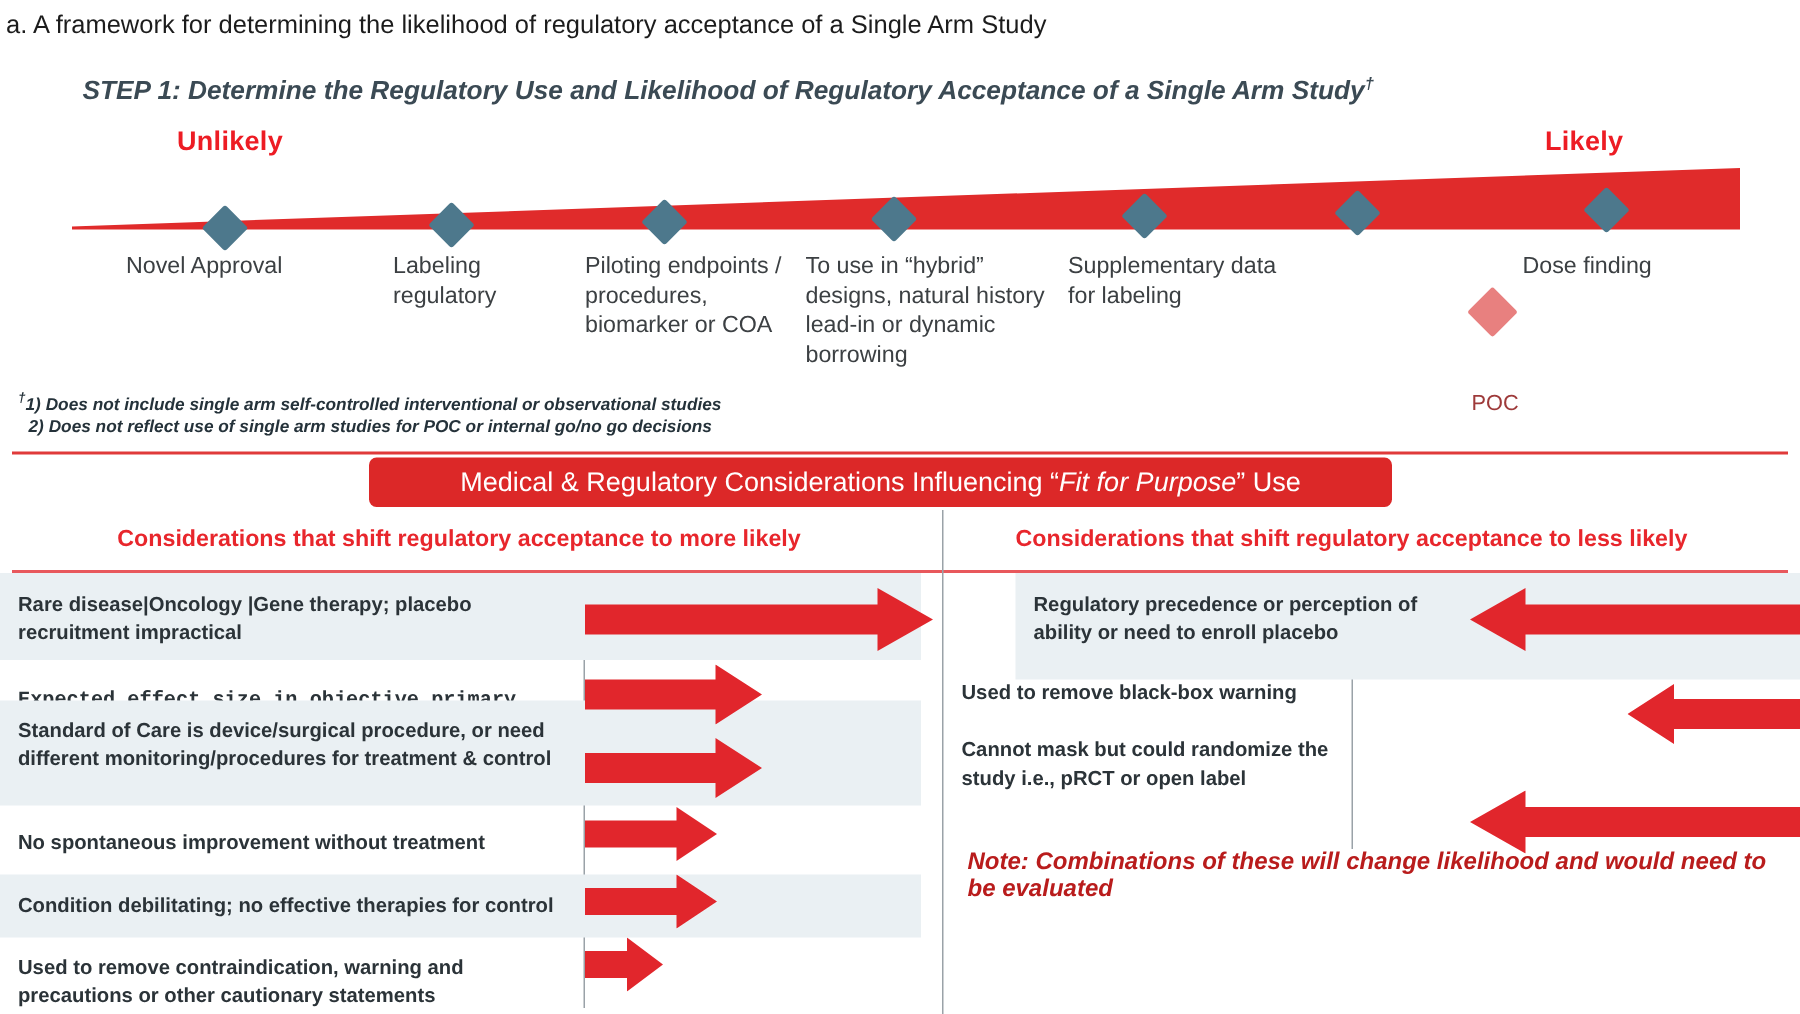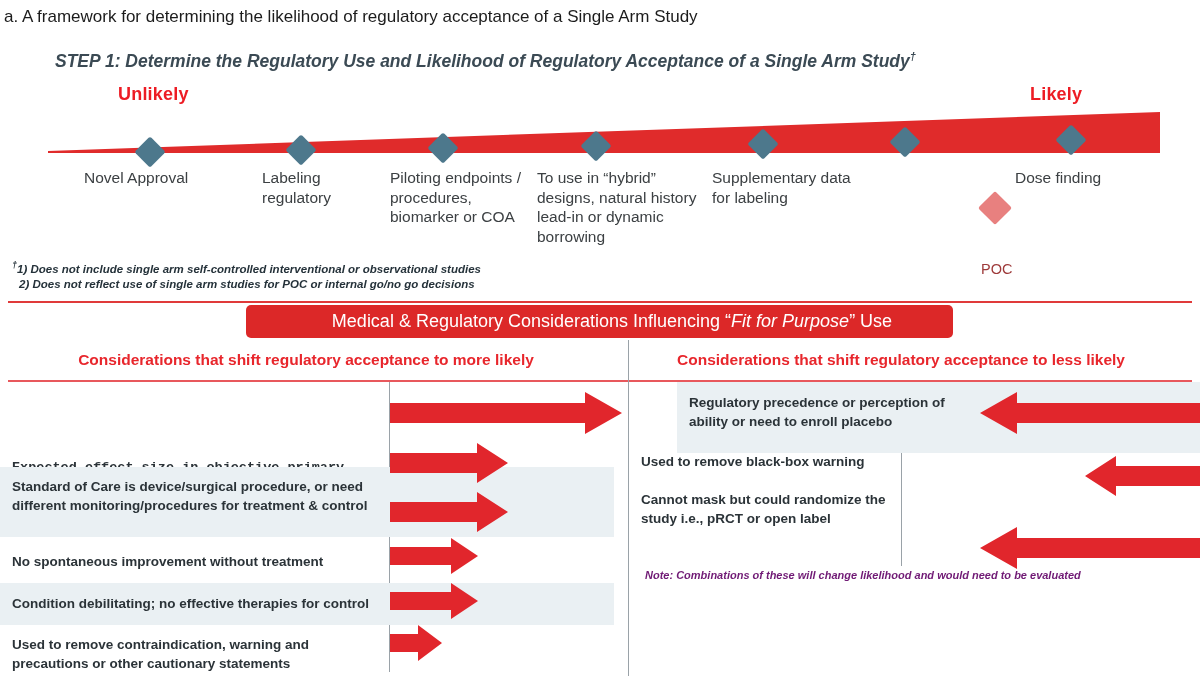--- a/index.html
+++ b/index.html
@@ -62,21 +62,21 @@
 
   .rule-red{
     position:absolute;left:8px;top:301px;width:1184px;height:2px;
     background:#e03a3a;
   }
 
   
   .banner{
     position:absolute;left:246px;top:305px;width:682px;height:33px;
     background:#dc2828;border-radius:5px;color:#fff;
-    font-size:18px;line-height:33px;text-align:center;white-space:nowrap;padding-left:25px;
+    font-size:18px;line-height:33px;text-align:center;white-space:nowrap;
   }
   .banner i{font-style:italic;}
 
   
   .colhead{
     position:absolute;top:350px;font-size:15.5px;font-weight:bold;
     color:#e8262c;text-align:center;line-height:20px;white-space:nowrap;
   }
   .colhead.left{left:0;width:612px;}
   .colhead.right{left:628px;width:546px;}
@@ -101,21 +101,21 @@
     position:absolute;left:12px;font-size:13.5px;line-height:18.5px;
     font-weight:bold;color:#2b3338;
   }
   .row.shade{background:#eaf0f3;}
   .row sup{font-size:9px;vertical-align:super;}
 
   
   .arrow{position:absolute;}
   .note{
     position:absolute;left:645px;top:566px;width:540px;
-    font-size:11px;line-height:18px;color:#701a75;
+    font-size:16px;line-height:18px;color:#b91c1c;
     font-style:italic;font-weight:bold;
   }
 </style>
 </head>
 <body>
 
 <div class="stage">
 
   <div class="fig-caption">a. A framework for determining the likelihood of regulatory acceptance of a Single Arm Study</div>
 
@@ -165,20 +165,23 @@
   <div class="colhead right">Considerations that shift regulatory acceptance to less likely</div>
 
   <div class="rule-red2"></div>
 
   <div class="vdiv vdiv-col"></div>
   <div class="vdiv vdiv-mid-left"></div>
   <div class="vdiv vdiv-mid-right"></div>
 
   <div class="panel left">
 
+    <div class="row shade" style="top:0px;height:58px;">
+      <div class="rowtext" style="top:12px;width:360px;">Rare disease|Oncology |Gene therapy; placebo recruitment impractical</div>
+    </div>
     <div class="row" style="top:58px;height:43px;">
       <div class="rowtext" style="top:19px;width:370px;font-family:Liberation Mono, monospace;"><span>Expected effect size in objective primary endpoint large</span><sup>1</sup></div>
     </div>
     <div class="row shade" style="top:85px;height:70px;">
       <div class="rowtext" style="top:11px;width:372px;">Standard of Care is device/surgical procedure, or need different monitoring/procedures for treatment &amp; control</div>
     </div>
     <div class="row" style="top:158px;height:43px;">
       <div class="rowtext" style="top:13px;width:370px;">No spontaneous improvement without treatment</div>
     </div>
     <div class="row" style="top:243px;height:51px;">

